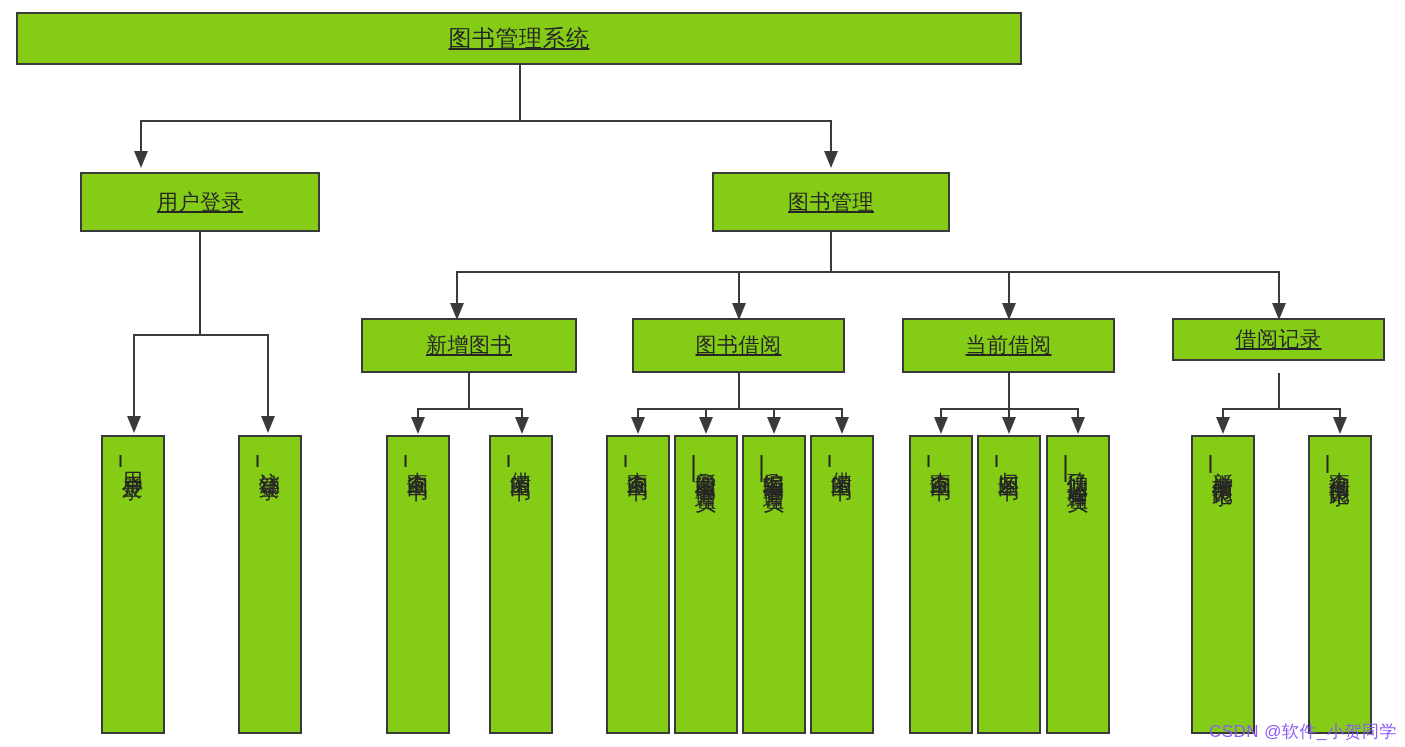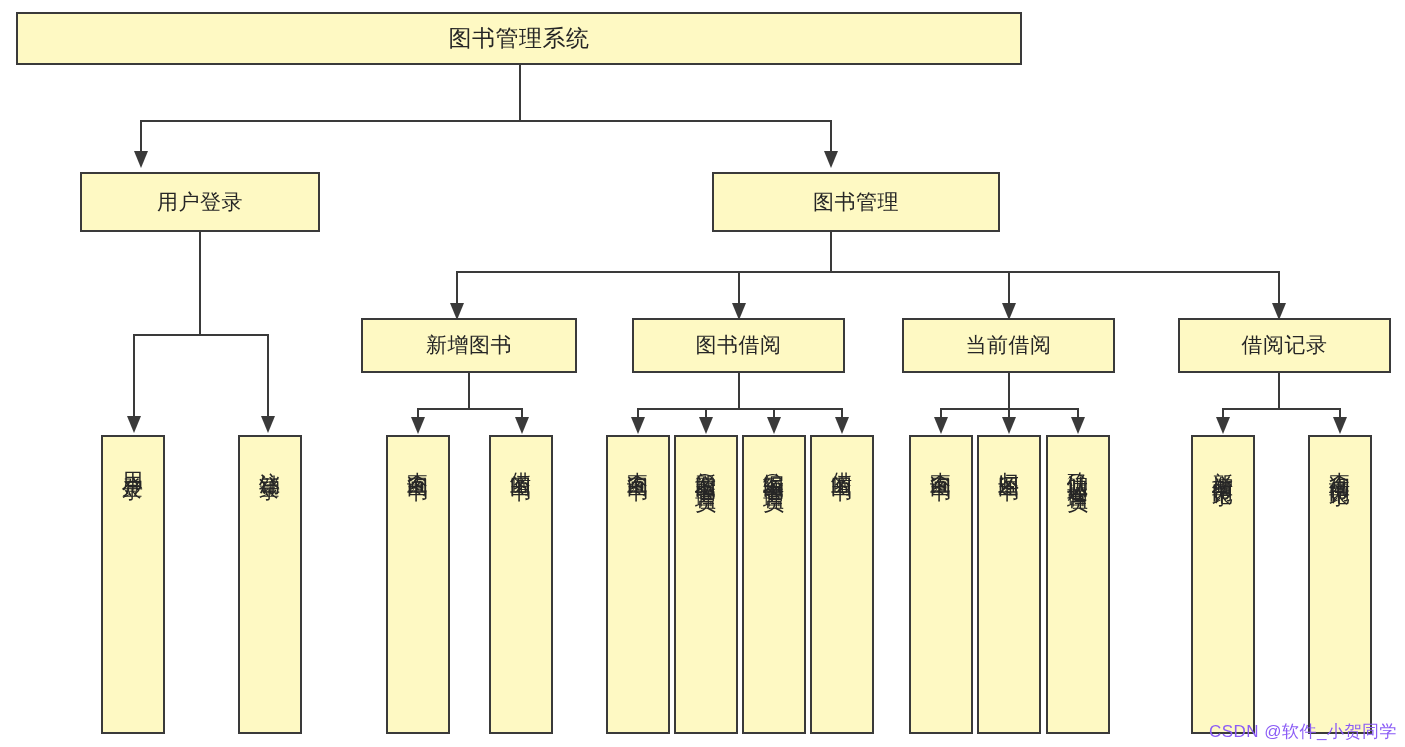--- a/index.html
+++ b/index.html
@@ -13,27 +13,28 @@
     position:relative;
     width:1405px;
     height:747px;
     overflow:hidden;
     background:#ffffff;
   }
   
   .node{
     position:absolute;
     box-sizing:border-box;
-    background:#fef9c3;
+    background:#84cc16;
     border:2px solid #3a3a3a;
     display:flex;
     align-items:center;
     justify-content:center;
     text-align:center;
     color:#262626;
+    text-decoration:underline;
   }
   .node .lbl{
     display:block;
     line-height:1.18;
     letter-spacing:0.5px;
   }
   
   .node.root{ font-size:23px; }
   
   .node.lvl2{ font-size:21px; }
@@ -100,21 +101,21 @@
   <div class="vline" style="left:140px; top:120px; height:33px;"></div>
   <div class="arrow" style="left:134px; top:151px;"></div>
 
   <div class="vline" style="left:830px; top:120px; height:33px;"></div>
   <div class="arrow" style="left:824px; top:151px;"></div>
 
   <div class="node lvl2" style="left:80px; top:172px; width:240px; height:60px;">
     <span class="lbl">用户登录</span>
   </div>
 
-  <div class="node lvl2" style="left:712px; top:172px; width:288px; height:60px;">
+  <div class="node lvl2" style="left:712px; top:172px; width:238px; height:60px;">
     <span class="lbl">图书管理</span>
   </div>
 
   <div class="vline" style="left:199px; top:232px; height:103px;"></div>
   <div class="hline" style="left:133px; top:334px; width:134px;"></div>
   <div class="vline" style="left:133px; top:334px; height:84px;"></div>
   <div class="arrow" style="left:127px; top:416px;"></div>
   <div class="vline" style="left:267px; top:334px; height:84px;"></div>
   <div class="arrow" style="left:261px; top:416px;"></div>
 
@@ -131,21 +132,21 @@
 
   <div class="node lvl3" style="left:361px; top:318px; width:216px; height:55px;">
     <span class="lbl">新增图书</span>
   </div>
   <div class="node lvl3" style="left:902px; top:318px; width:213px; height:55px;">
     <span class="lbl">当前借阅</span>
   </div>
   <div class="node lvl3" style="left:632px; top:318px; width:213px; height:55px;">
     <span class="lbl">图书借阅</span>
   </div>
-  <div class="node lvl3" style="left:1172px; top:318px; width:213px; height:55px;margin-left:6px;">
+  <div class="node lvl3" style="left:1172px; top:318px; width:213px; height:43px;">
     <span class="lbl">借阅记录</span>
   </div>
 
   <div class="vline" style="left:468px; top:373px; height:36px;"></div>
   <div class="hline" style="left:417px; top:408px; width:104px;"></div>
   <div class="vline" style="left:417px; top:408px; height:11px;"></div>
   <div class="arrow" style="left:411px; top:417px;"></div>
   <div class="vline" style="left:521px; top:408px; height:11px;"></div>
   <div class="arrow" style="left:515px; top:417px;"></div>
 

